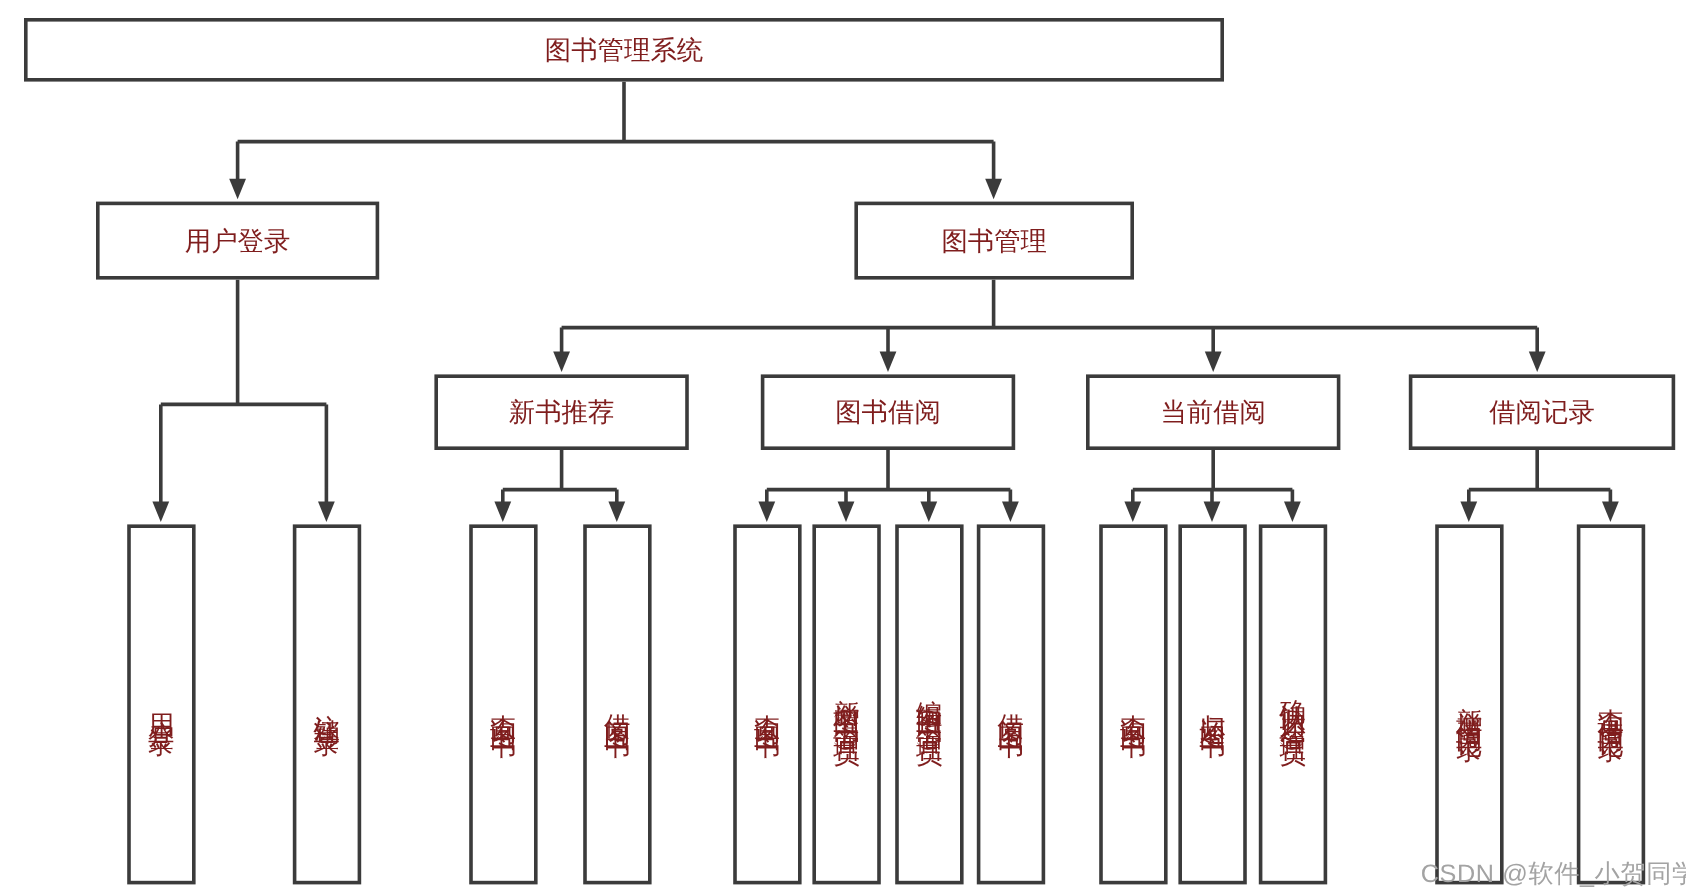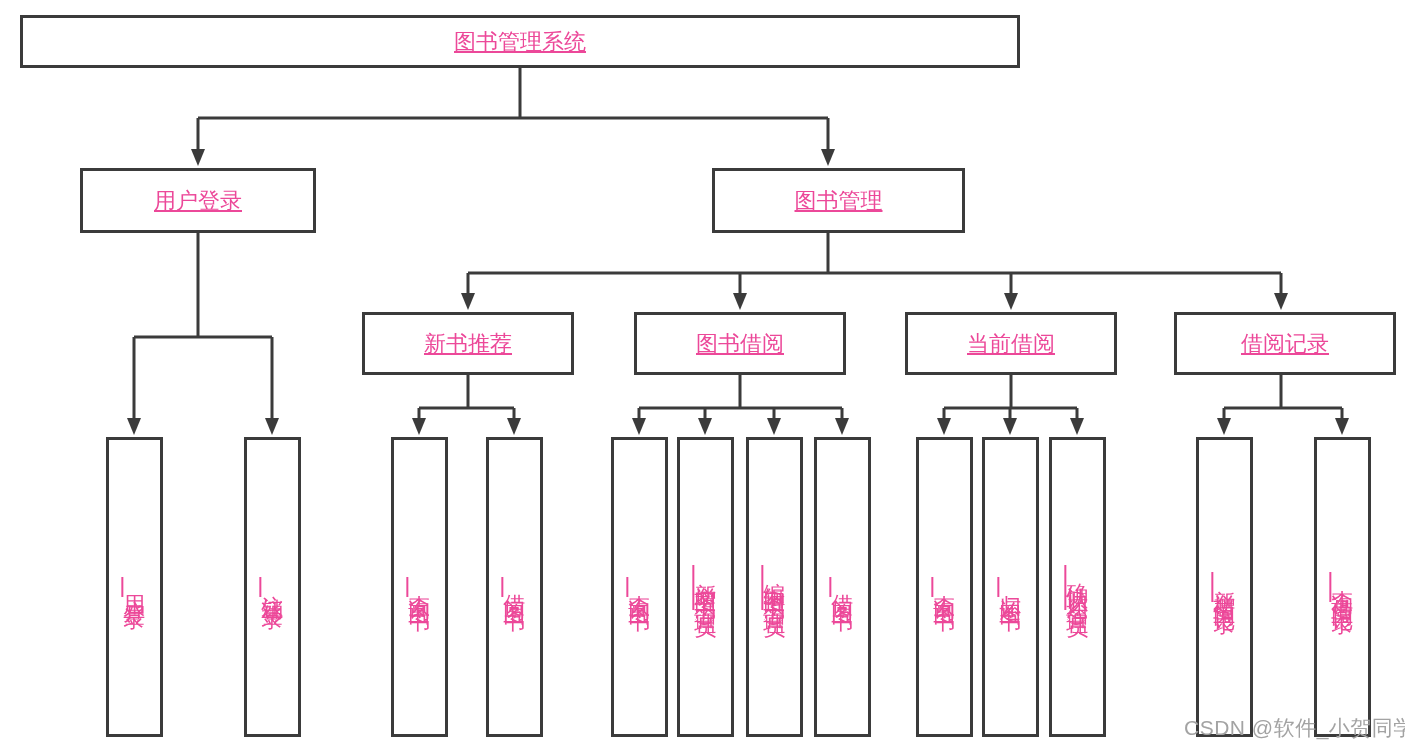--- a/index.html
+++ b/index.html
@@ -23,35 +23,34 @@
   }
   .node {
     position: absolute;
     box-sizing: border-box;
     border: 3px solid #3b3b3b;
     background: #ffffff;
     display: flex;
     align-items: center;
     justify-content: center;
     font-size: 22px;
-    color: #ec4899;
+    color: #7f1d1d;
     line-height: 1.35;
     text-align: center;
-    text-decoration: underline;
   }
   .leaf {
     writing-mode: vertical-rl;
     letter-spacing: 5px;
     font-size: 22px;
     padding: 6px 0;
   }
   
   .n-root      { left: 20px;   top: 15px;  width: 1000px; height: 53px; }
   .n-userlogin { left: 80px;   top: 168px; width: 236px;  height: 65px; }
-  .n-bookmgmt  { left: 712px;  top: 168px; width: 253px;  height: 65px; }
+  .n-bookmgmt  { left: 712px;  top: 168px; width: 233px;  height: 65px; }
   .n-newbook   { left: 362px;  top: 312px; width: 212px;  height: 63px; }
   .n-borrow    { left: 634px;  top: 312px; width: 212px;  height: 63px; }
   .n-current   { left: 905px;  top: 312px; width: 212px;  height: 63px; }
   .n-records   { left: 1174px; top: 312px; width: 222px;  height: 63px; }
   
   .lf { top: 437px; width: 57px; height: 300px; }
   .lf-1  { left: 106px; }
   .lf-2  { left: 244px; }
   .lf-3  { left: 391px; }
   .lf-4  { left: 486px; }

